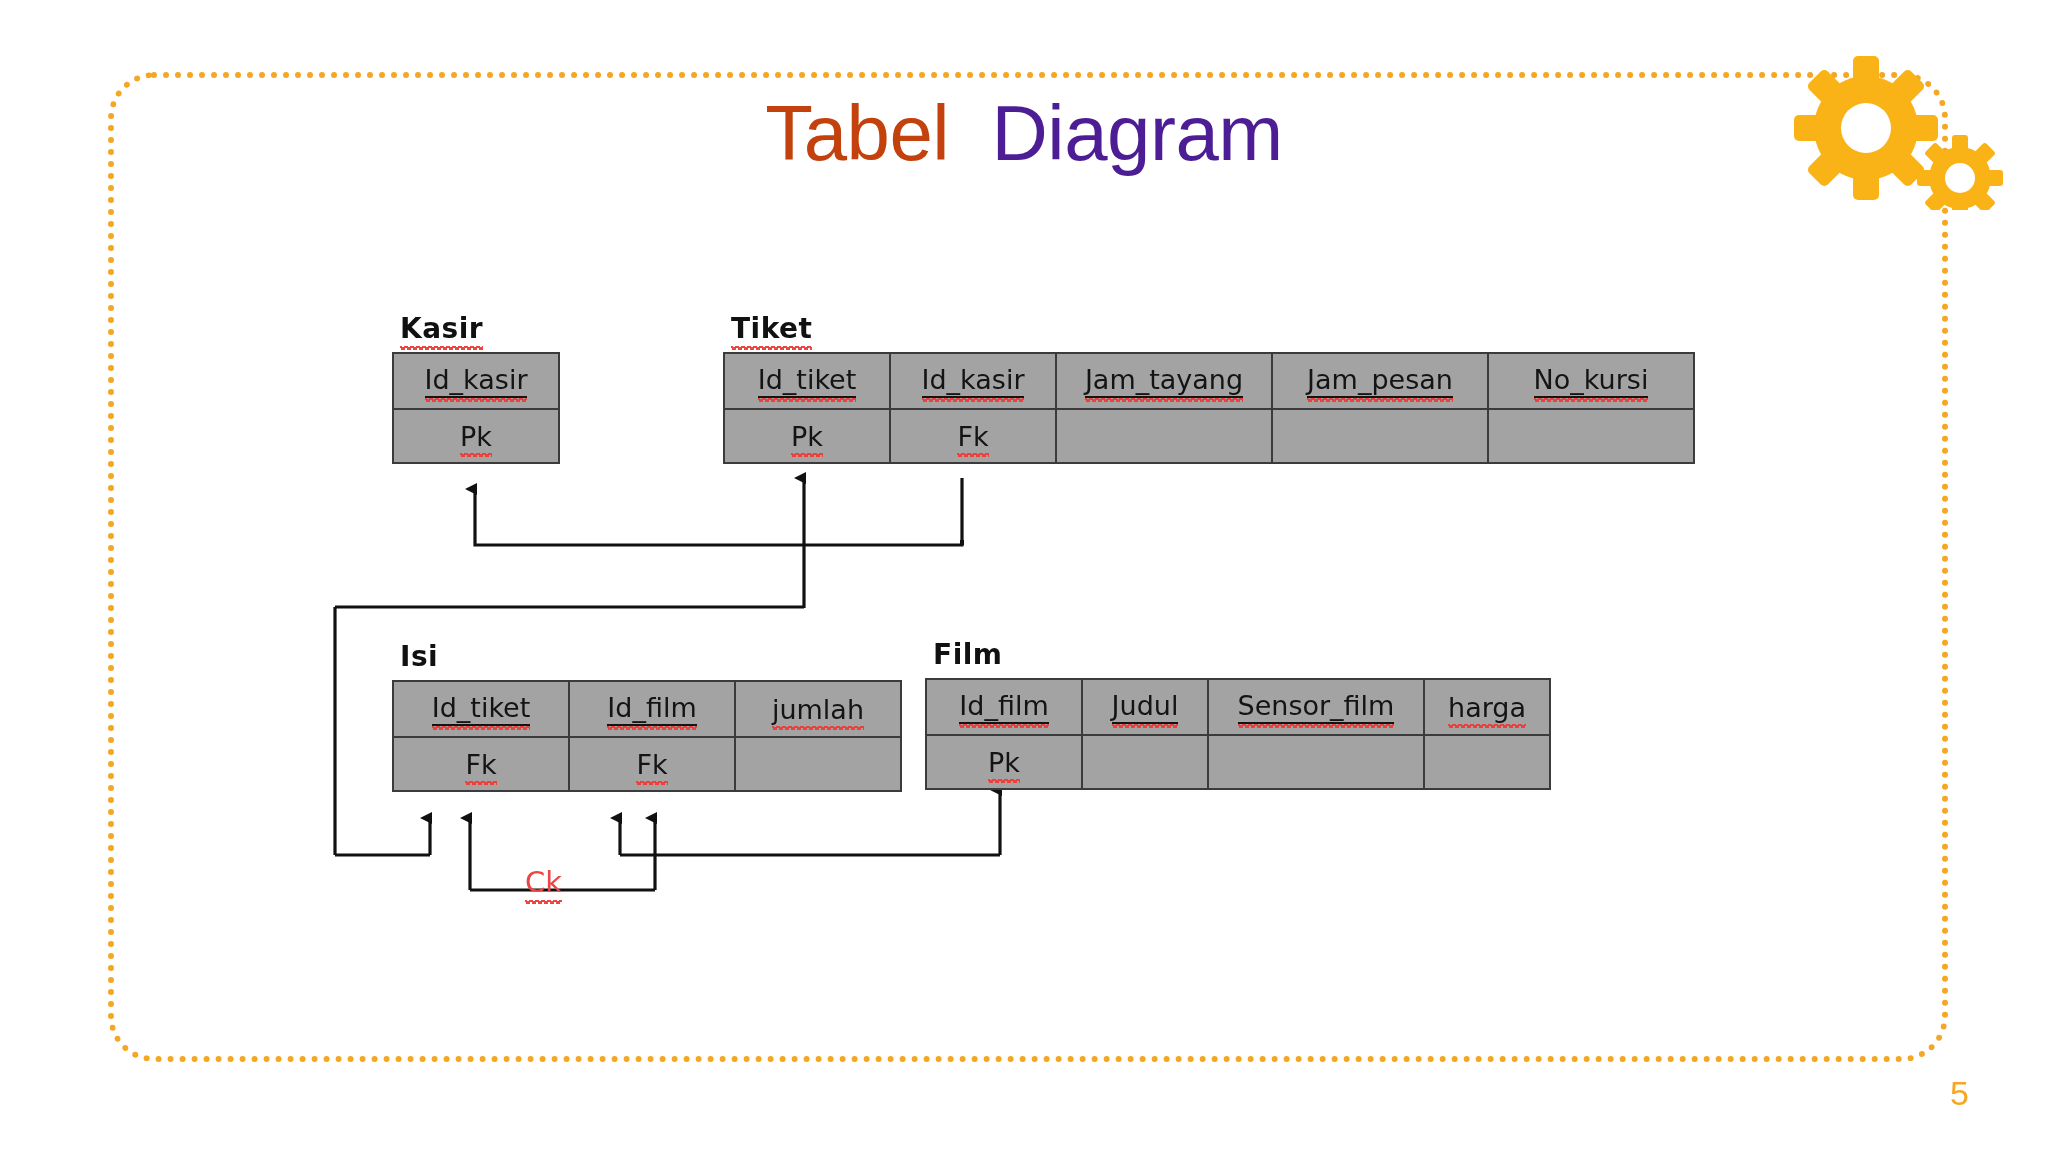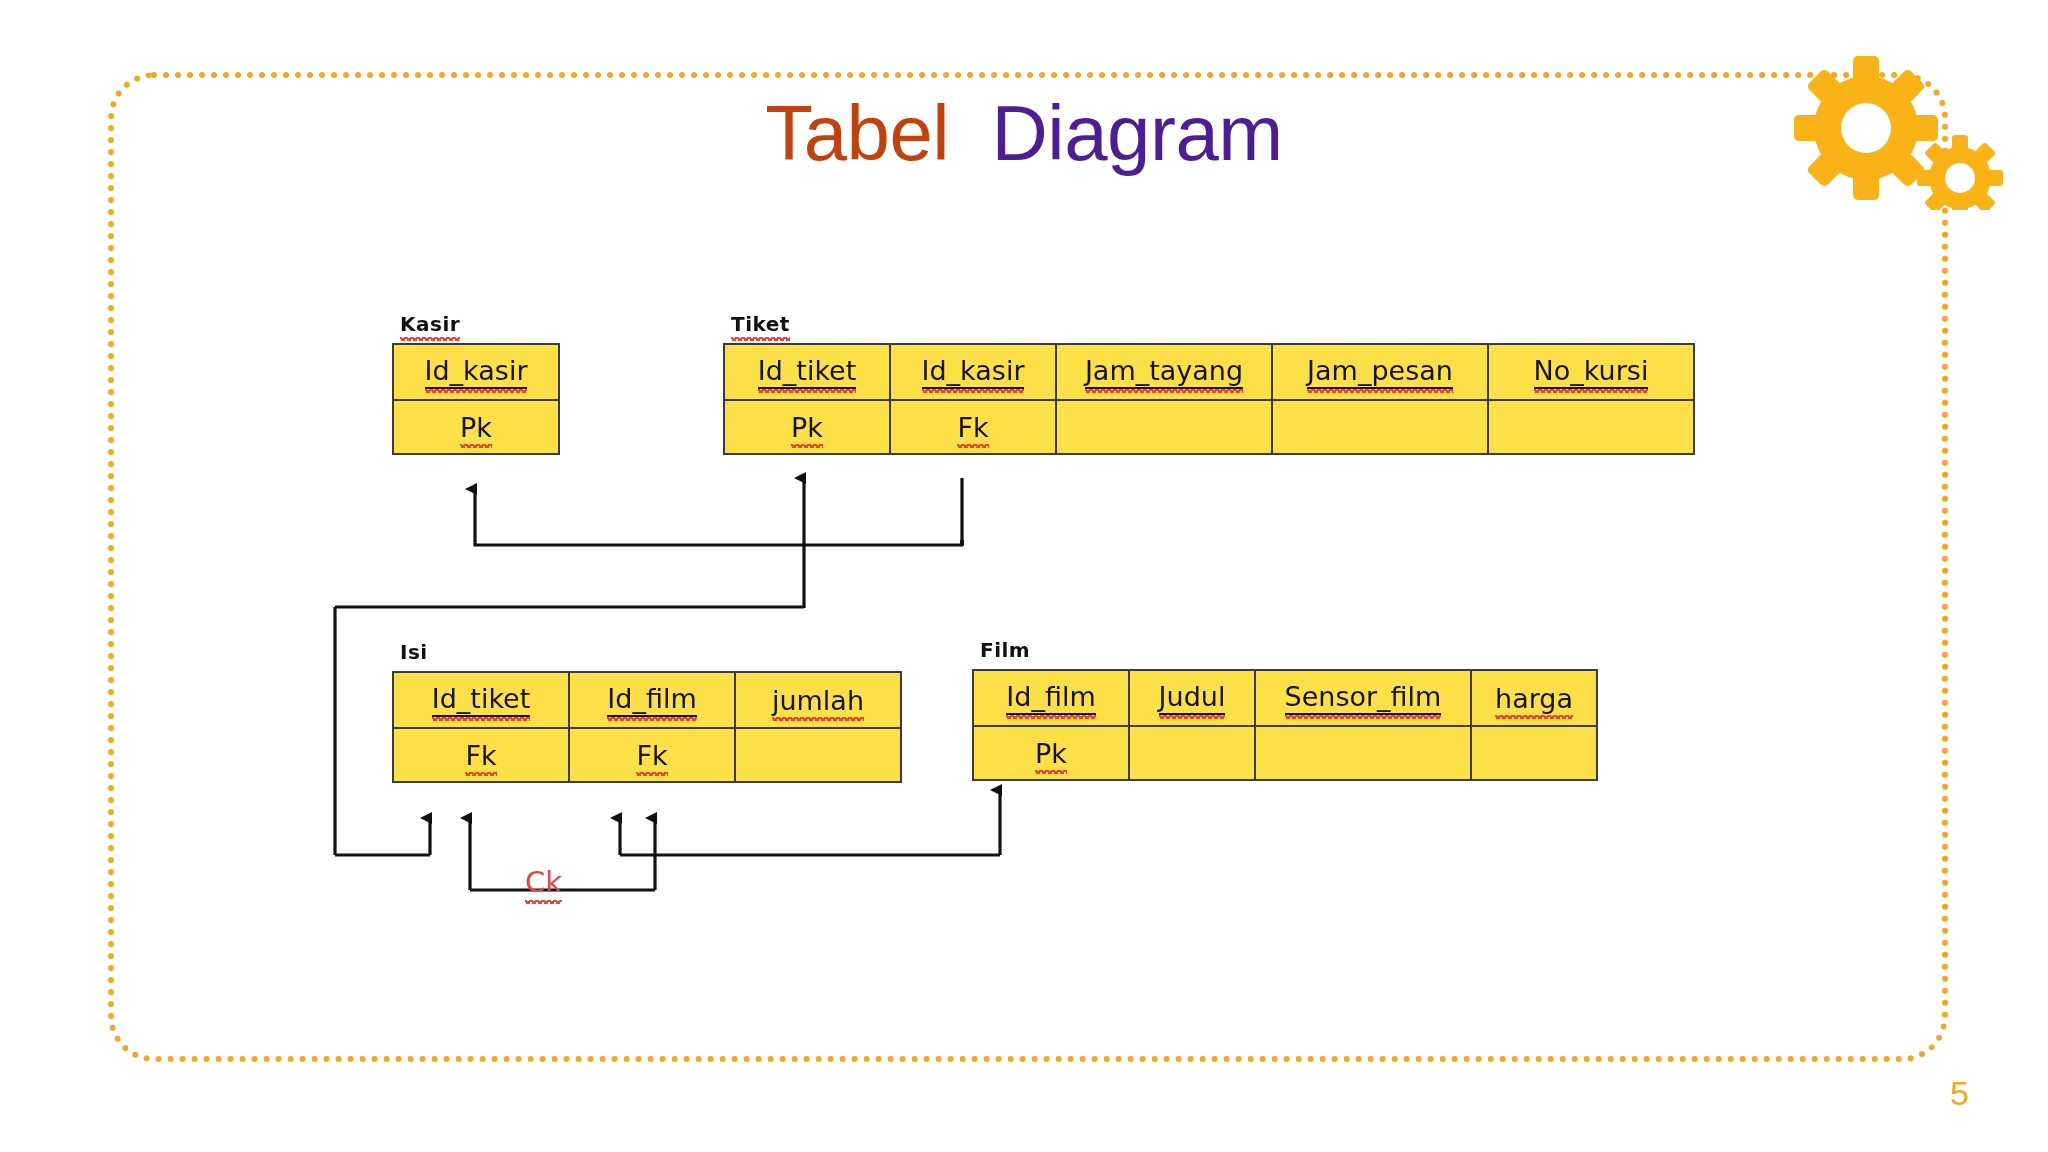--- a/index.html
+++ b/index.html
@@ -29,34 +29,34 @@
     font-weight:400;
   }
   
   #diagram{position:absolute;left:0;top:0;width:2048px;height:1152px;}
   #connectors{position:absolute;left:0;top:0;width:2048px;height:1152px;}
 
   
   .entity{position:absolute;}
   .entity-name{
     font-family:"DejaVu Sans", sans-serif;
-    font-size:20px;font-weight:700;color:#111;
+    font-size:28px;font-weight:700;color:#111;
     margin-left:8px;margin-bottom:7px;display:inline-block;
     position:relative;letter-spacing:0.5px;
   }
   .sq{position:relative;display:inline-block;}
   .sq::after{
     content:"";position:absolute;left:0;right:0;bottom:-5px;height:4px;
     background-image:
       linear-gradient(45deg,transparent 40%,#ef3b36 40%,#ef3b36 60%,transparent 60%),
       linear-gradient(-45deg,transparent 40%,#ef3b36 40%,#ef3b36 60%,transparent 60%);
     background-size:6px 6px;background-repeat:repeat-x;
     opacity:.95;
   }
-  .etable{border-collapse:collapse;background:#fde047;}
+  .etable{border-collapse:collapse;background:#a3a3a3;}
   .etable td{
     border:2px solid #3b3b3b;
     height:52px;padding:0 12px;text-align:center;vertical-align:middle;
     font-family:"DejaVu Sans", sans-serif;
     font-size:27px;color:#141414;white-space:nowrap;
   }
   .etable tr.hdr td{height:54px;}
   .etable tr.hdr td .fieldname{
     display:inline-block;position:relative;
     border-bottom:2px solid #141414;padding-bottom:1px;
@@ -211,21 +211,21 @@
       </tr>
       <tr>
         <td class="keycell"><span class="sq">Fk</span></td>
         <td class="keycell"><span class="sq">Fk</span></td>
         <td class="keycell"><span></span></td>
       </tr>
     </tbody>
       </table>
   </div>
 
-  <div class="entity" style="left:972px;top:638px;">
+  <div class="entity" style="left:925px;top:638px;">
     <div class="entity-name">
       <span>Film</span>
     </div>
     <table class="etable">
       <tbody>
           <tr class="hdr">
         <td style="min-width:130px;"><span class="fieldname"><span class="sq">Id_film</span></span></td>
         <td style="min-width:100px;margin-top:40px;"><span class="fieldname"><span class="sq">Judul</span></span></td>
         <td style="min-width:190px;"><span class="fieldname"><span class="sq">Sensor_film</span></span></td>
         <td style="min-width:100px;text-decoration:underline;"><span class="sq">harga</span></td>

